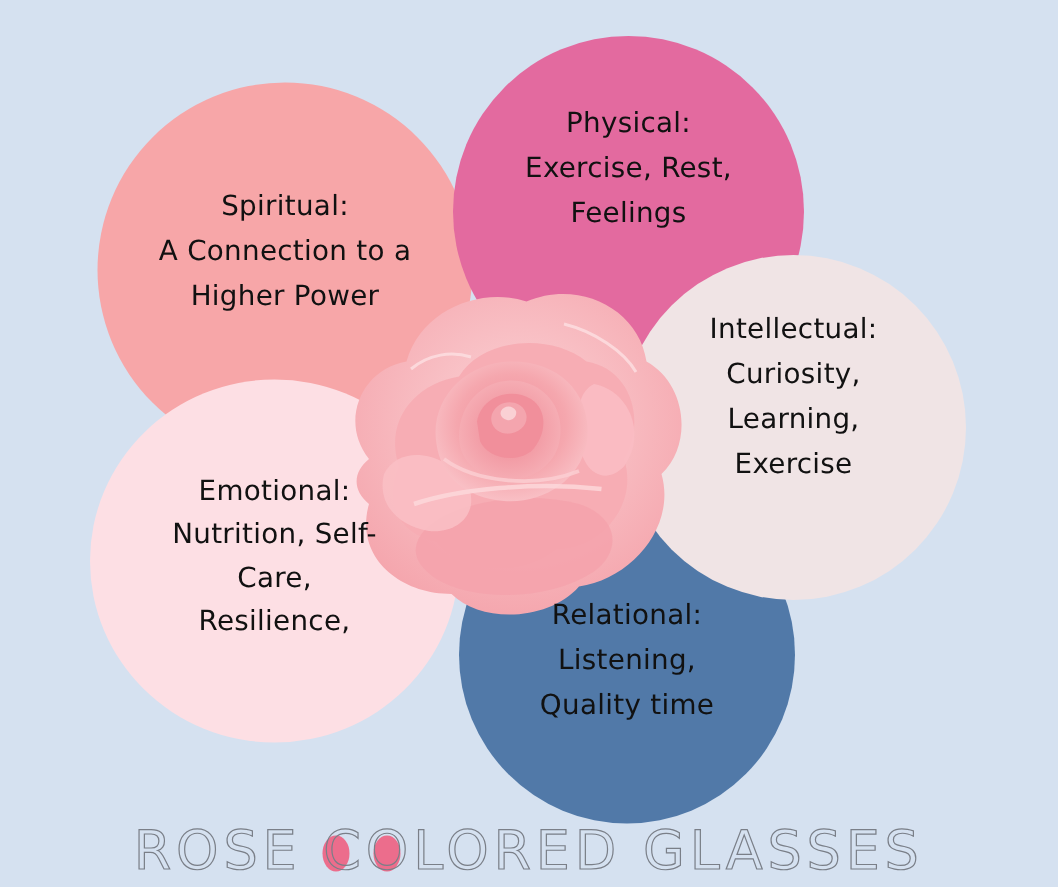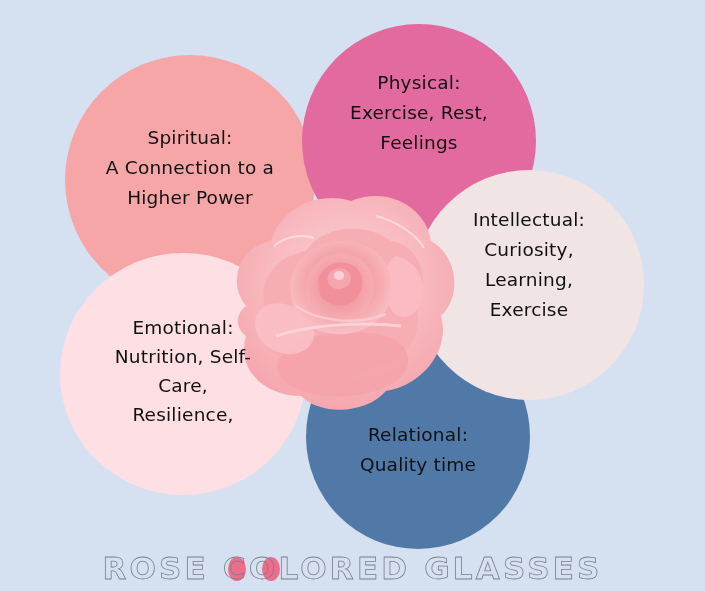--- a/index.html
+++ b/index.html
@@ -27,35 +27,35 @@
     #c-spiritual { left: 65px; top: 55px; width: 250px; height: 250px; background: #F7A6A8; z-index: 1; }
     #c-physical { left: 302px; top: 24px; width: 234px; height: 234px; background: #E36A9F; z-index: 2; }
     #c-intellectual { left: 414px; top: 170px; width: 230px; height: 230px; background: #F0E4E5; z-index: 3; }
     #c-emotional { left: 60px; top: 253px; width: 246px; height: 242px; background: #FDDFE4; z-index: 1; }
     #c-relational { left: 306px; top: 324px; width: 224px; height: 225px; background: #5179A8; z-index: 2; }
 
     #l-spiritual { left: 65px; top: 123px; width: 250px; }
     #l-physical { left: 302px; top: 68px; width: 234px; }
     #l-intellectual { left: 414px; top: 205px; width: 230px; }
     #l-emotional { left: 60px; top: 313px; width: 246px; line-height: 29px; }
-    #l-relational { left: 306px; top: 420px; width: 224px; }
+    #l-relational { left: 306px; top: 396px; width: 224px; }
     .label { z-index: 6; }
 
     #rose {
       position: absolute; left: 226px; top: 186px; width: 236px; height: 230px; z-index: 5;
     }
 
     #footer {
       position: absolute; left: 0; top: 550px; width: 705px; height: 36px;
       text-align: center; z-index: 7;
     }
     #footer-text {
       font-family: "DejaVu Sans", sans-serif;
-      font-weight: 700;
-      font-size: 31px;
+      font-weight: 400;
+      font-size: 36px;
       letter-spacing: 3.2px;
       color: transparent;
       -webkit-text-stroke: 0.8px #7a7f88;
       position: relative;
       display: inline-block;
       line-height: 36px;
     }
     .dot {
       position: absolute; width: 18px; height: 24px; border-radius: 50%;
       background: #EC6D8C; z-index: -1;
@@ -91,20 +91,21 @@
 
 <div class="label" id="l-emotional">
   <span>Emotional:</span>
   <span>Nutrition, Self-</span>
   <span>Care,</span>
   <span>Resilience,</span>
 </div>
 
 <div class="label" id="l-relational">
   <span>Relational:</span>
+  <span>Listening,</span>
   <span>Quality time</span>
 </div>
 
 <svg id="rose" viewBox="0 0 236 230" xmlns="http://www.w3.org/2000/svg">
   <defs>
     <radialGradient id="rg1" cx="50%" cy="45%" r="60%">
       <stop offset="0%" stop-color="#F08C98"></stop>
       <stop offset="60%" stop-color="#F5A7AE"></stop>
       <stop offset="100%" stop-color="#FAC6CB"></stop>
     </radialGradient>

